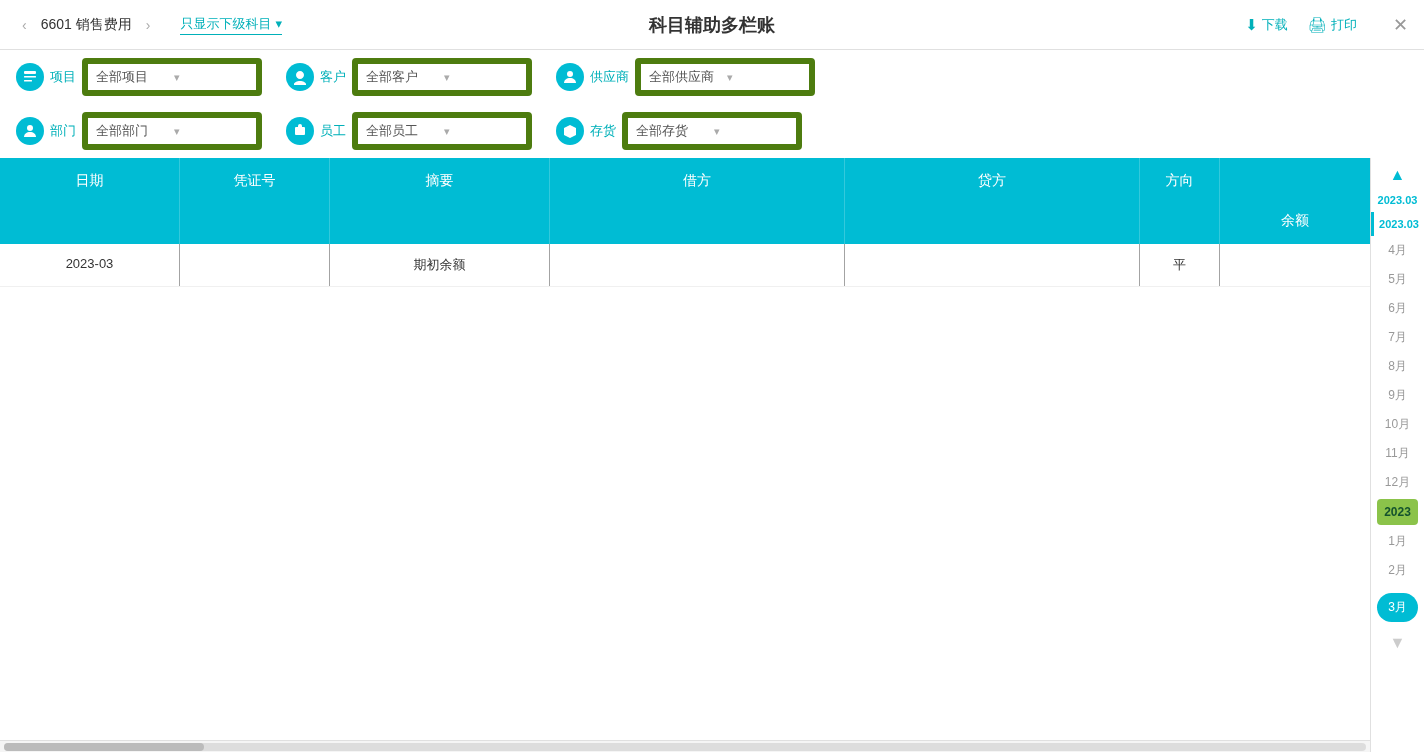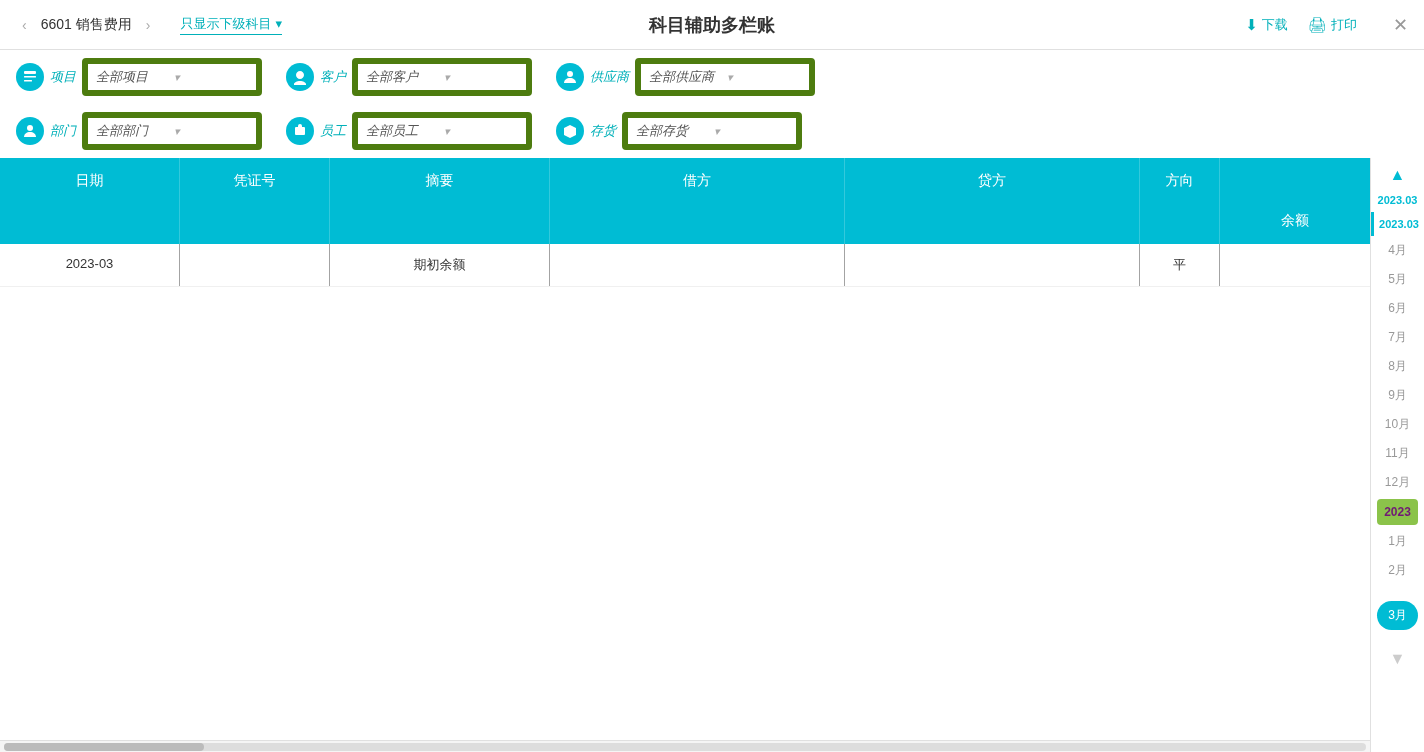--- a/index.html
+++ b/index.html
@@ -211,47 +211,46 @@
       padding: 6px 2px;
       font-size: 12px;
       color: #999;
       cursor: pointer;
       position: relative;
     }
     .timeline-item.active-period {
       background: #00bcd4;
       color: #fff;
       border-radius: 20px;
-      margin: 16px 6px;
+      margin: 8px 6px;
       width: calc(100% - 12px);
     }
     .timeline-item.year-badge {
       background: #8bc34a;
-      color: #701a75;
+      color: #14532d;
       border-radius: 4px;
       margin: 2px 6px;
       width: calc(100% - 12px);
       font-weight: bold;
     }
     .timeline-arrow {
       color: #ccc;
       font-size: 16px;
       cursor: pointer;
       padding: 4px;
     }
     .timeline-arrow.active {
       color: #00bcd4;
     }
     .filter-row {
       display: flex;
       align-items: center;
       gap: 24px;
       padding: 8px 16px;
       background: #fff;
-      font-style: italic;
     }
   </style>
 </head>
 <body>
 
 <div class="window">
 
   <div class="title-bar">
     <div class="title-left">
       <span class="nav-arrow">‹</span>

